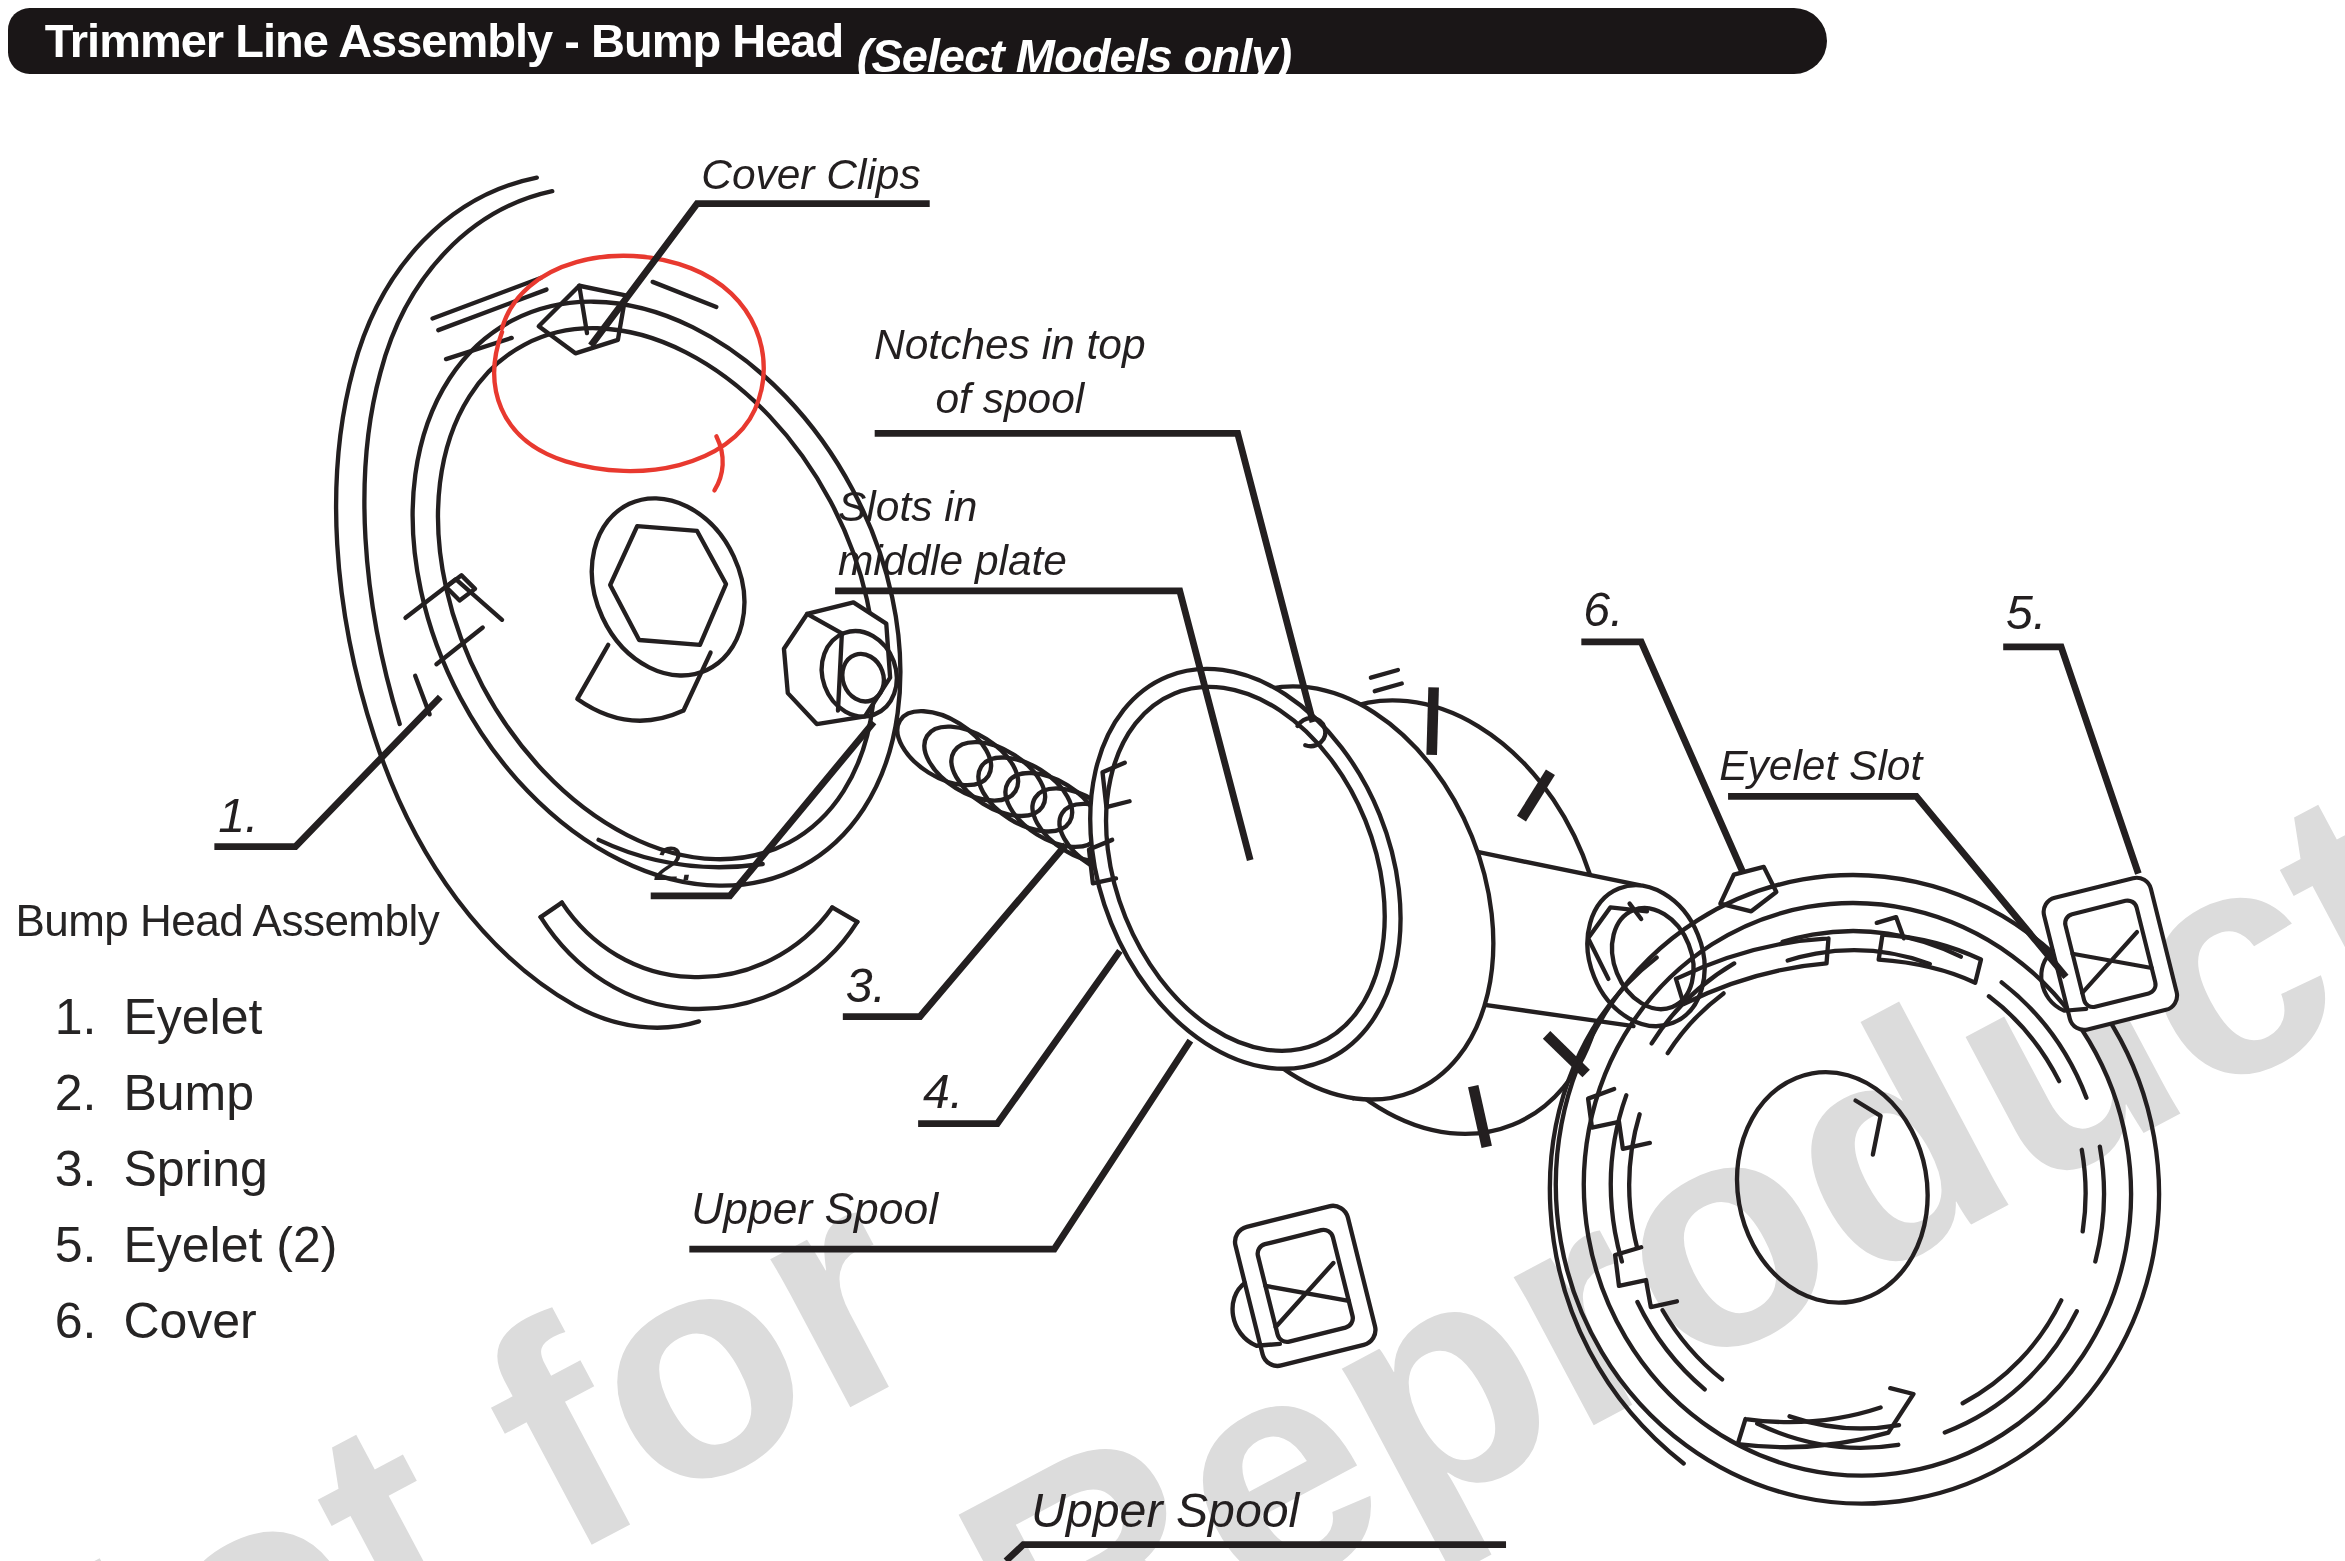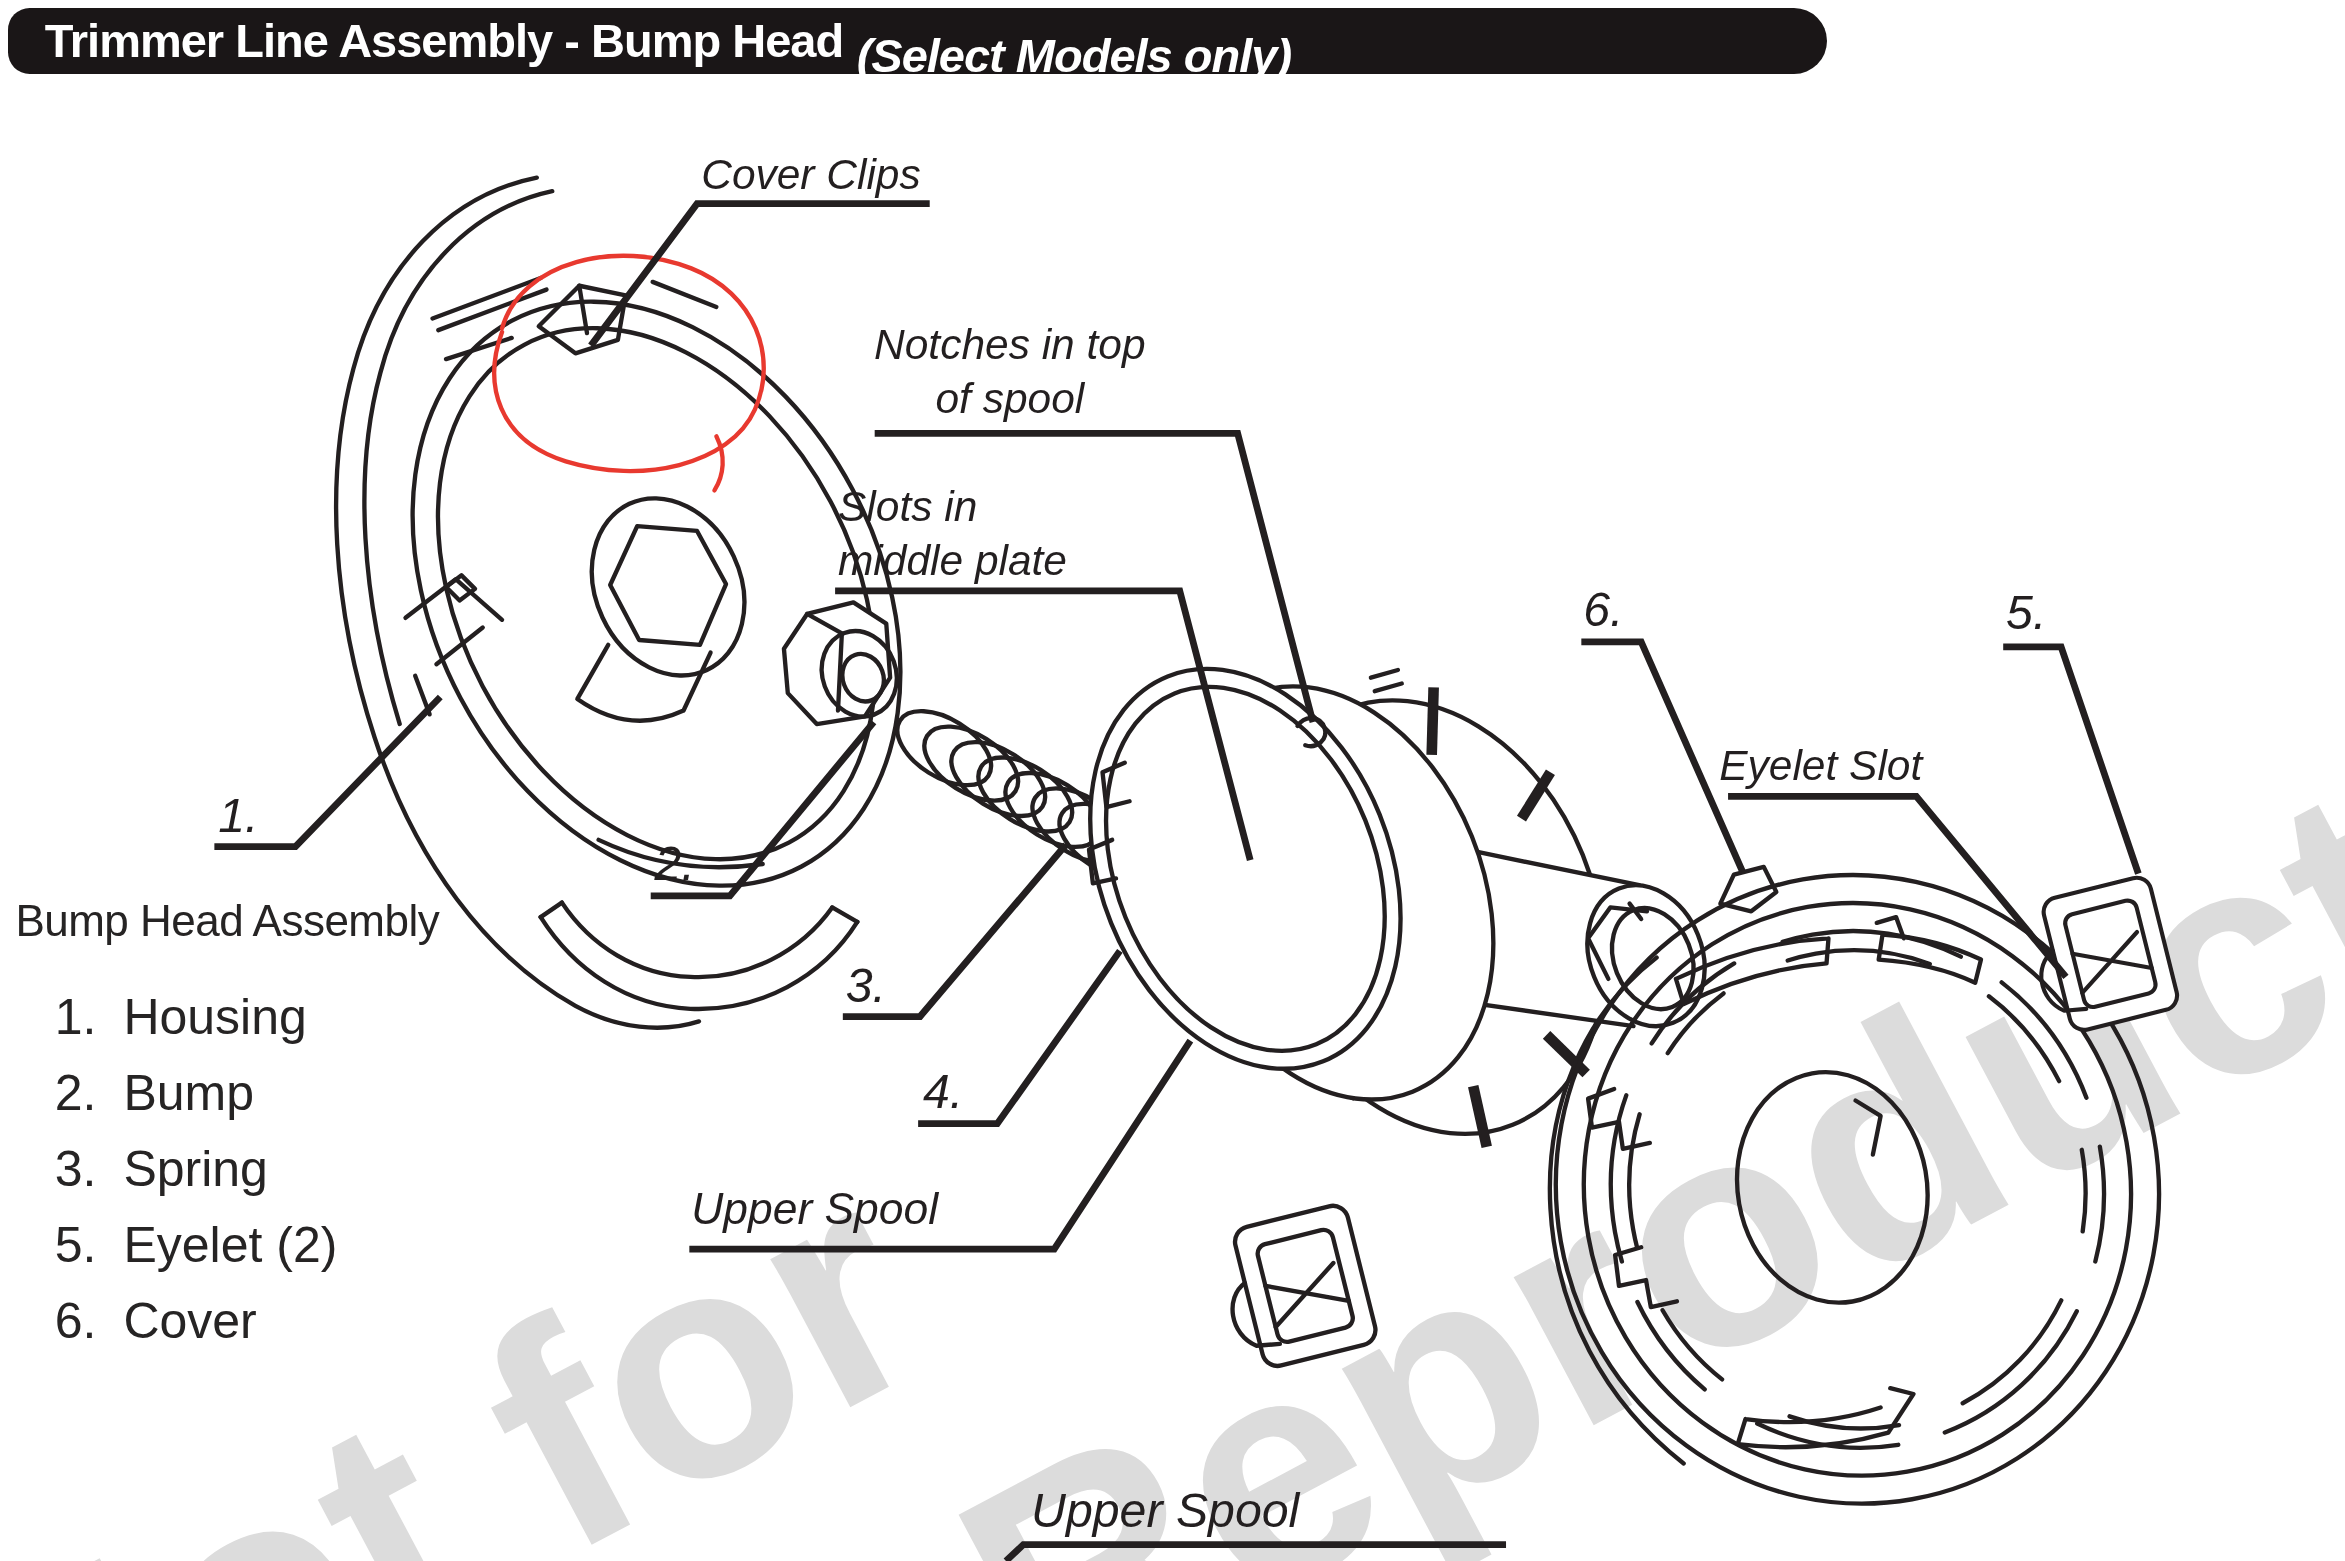--- a/index.html
+++ b/index.html
@@ -183,21 +183,21 @@
       <text class="numlbl" x="2078" y="652">5.</text>
       <text class="lbl" x="1886" y="808" text-anchor="middle">Eyelet Slot</text>
       <text class="lbl-mid" x="716" y="1268">Upper Spool</text>
       <text class="lbl-big" x="1068" y="1582">Upper Spool</text>
     </g>
   </svg>
 
   <div class="parts-list">
     <div class="pl-title">Bump Head Assembly</div>
     <div class="pl-items">
-      <div class="pl-row"><span class="pl-num">1.</span><span class="pl-label">Housing</span></div>
+      <div class="pl-row"><span class="pl-num">1.</span><span class="pl-label">Eyelet</span></div>
       <div class="pl-row"><span class="pl-num">2.</span><span class="pl-label">Bump</span></div>
       <div class="pl-row"><span class="pl-num">3.</span><span class="pl-label">Spring</span></div>
       <div class="pl-row"><span class="pl-num">5.</span><span class="pl-label">Eyelet (2)</span></div>
       <div class="pl-row"><span class="pl-num">6.</span><span class="pl-label">Cover</span></div>
     </div>
   </div>
 
 </div>
 
 

